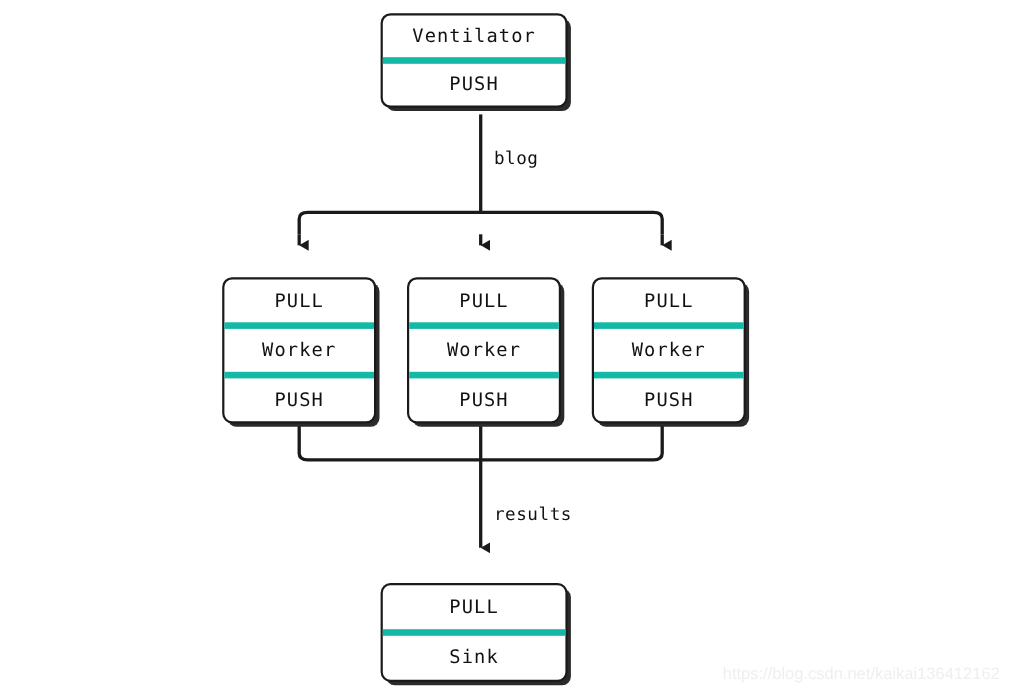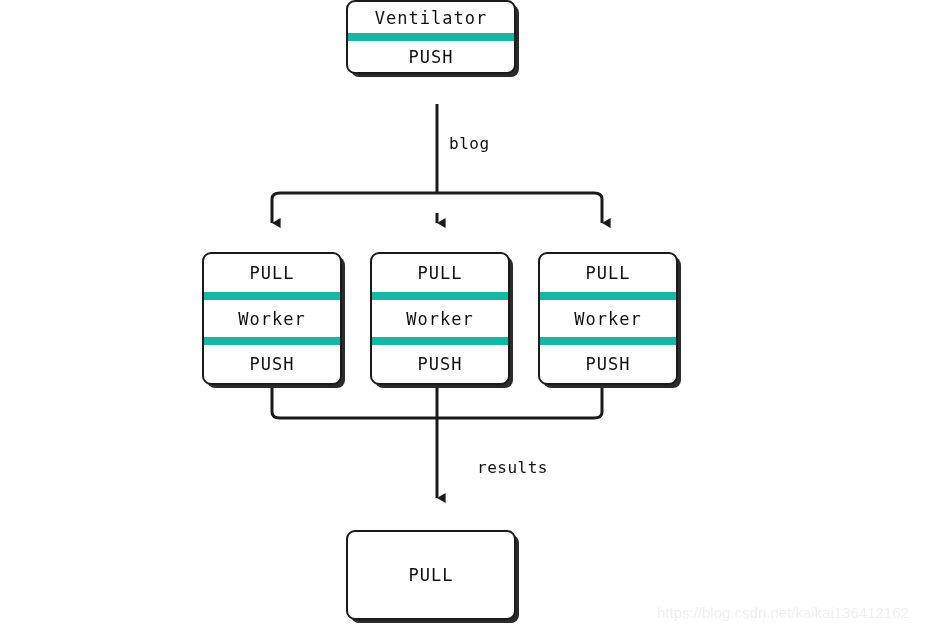--- a/index.html
+++ b/index.html
@@ -38,21 +38,21 @@
     flex: 1 1 auto;
     display: flex;
     align-items: center;
     justify-content: center;
     font-size: 17px;
     letter-spacing: 1px;
     color: #111111;
     position: relative;
   }
   .cell + .cell {
-    border-top: 8px solid #14b8a6;
+    border-top: 6px solid #14b8a6;
   }
   .edge-label {
     position: absolute;
     font-size: 16px;
     letter-spacing: 0.5px;
     color: #111111;
     z-index: 3;
     white-space: nowrap;
   }
   .watermark {
@@ -82,21 +82,21 @@
 
     <path d="M 272 213 L 272 223" fill="none" stroke="#1a1a1a" stroke-width="3" marker-end="url(#arrowhead)"></path>
     <path d="M 437 213 L 437 223" fill="none" stroke="#1a1a1a" stroke-width="3" marker-end="url(#arrowhead)"></path>
     <path d="M 602 213 L 602 223" fill="none" stroke="#1a1a1a" stroke-width="3" marker-end="url(#arrowhead)"></path>
 
     <path d="M 272 385 L 272 412 Q 272 418 280 418 L 594 418 Q 602 418 602 412 L 602 385" fill="none" stroke="#1a1a1a" stroke-width="3"></path>
 
     <path d="M 437 385 L 437 498" fill="none" stroke="#1a1a1a" stroke-width="3" marker-end="url(#arrowhead)"></path>
   </svg>
 
-  <div class="node" style="left:346px; top:0; width:170px; height:74px;">
+  <div class="node" style="left:346px; top:12px; width:170px; height:86px;">
     <div class="cell">Ventilator</div>
     <div class="cell">PUSH</div>
   </div>
 
   <div class="edge-label" style="left:449px; top:134px;">blog</div>
 
   <div class="node" style="left:202px; top:252px; width:140px; height:133px;">
     <div class="cell">PULL</div>
     <div class="cell">Worker</div>
     <div class="cell">PUSH</div>
@@ -107,21 +107,22 @@
     <div class="cell">Worker</div>
     <div class="cell">PUSH</div>
   </div>
 
   <div class="node" style="left:538px; top:252px; width:140px; height:133px;">
     <div class="cell">PULL</div>
     <div class="cell">Worker</div>
     <div class="cell">PUSH</div>
   </div>
 
-  <div class="edge-label" style="left:449px; top:458px;margin-left:28px;">results</div>
+  <div class="edge-label" style="left:449px; top:458px;">results</div>
 
   <div class="node" style="left:346px; top:530px; width:170px; height:90px;">
     <div class="cell">PULL</div>
+    <div class="cell">Sink</div>
   </div>
 
   <div class="watermark" style="left:657px; top:604px;">https://blog.csdn.net/kaikai136412162</div>
 
 </div>
 
 </body></html>

